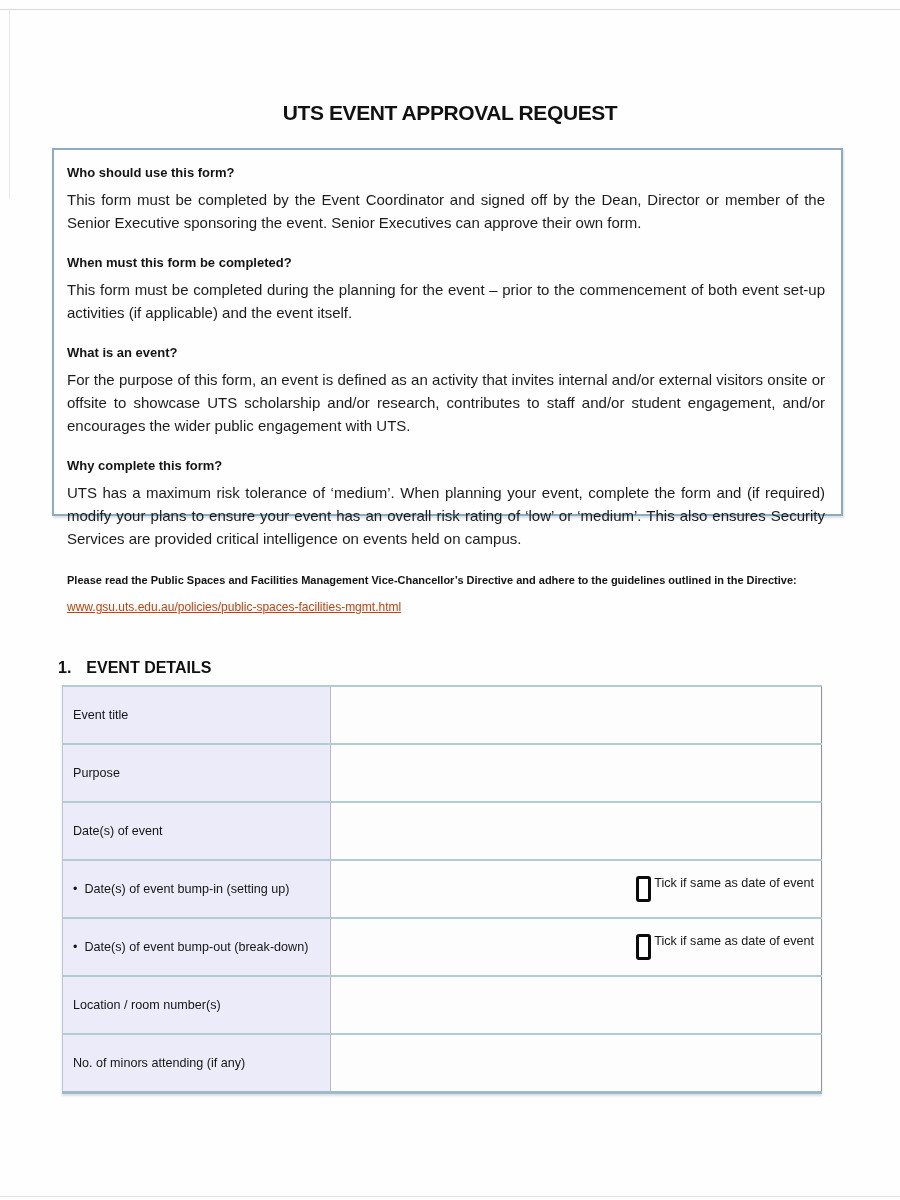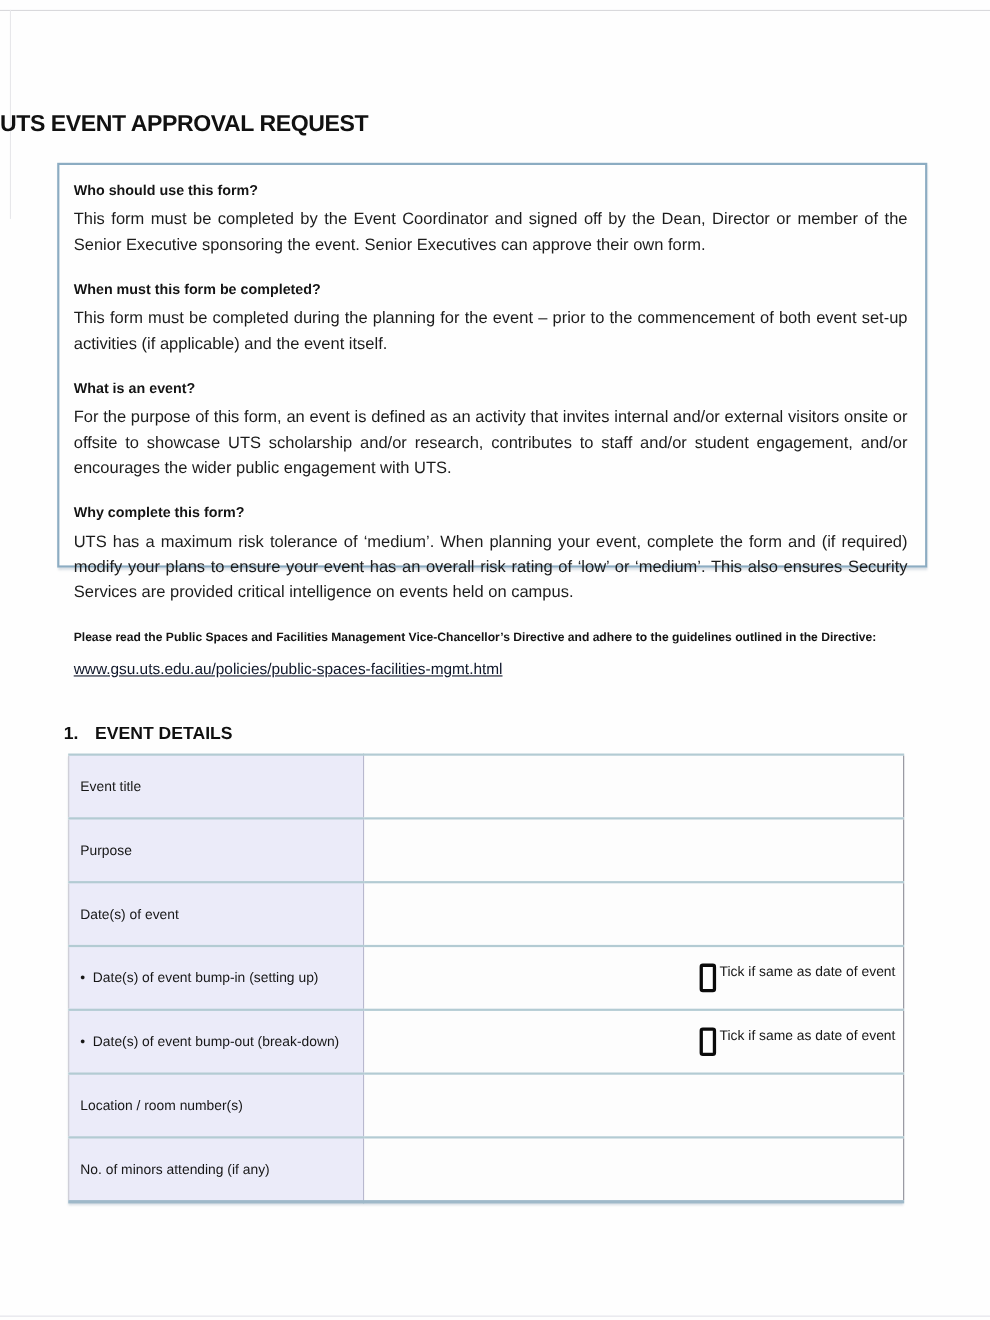--- a/index.html
+++ b/index.html
@@ -25,21 +25,21 @@
     position: absolute; top: 9px; left: 9px;
     width: 1px; height: 190px; background: #e7e7ea;
   }
   .edge-bottom {
     position: absolute; bottom: 3px; left: 0;
     width: 100%; height: 1px; background: #e2e2e8;
   }
   .doc-title {
     position: absolute; top: 101px; left: 0; right: 0;
     margin: 0;
-    text-align: left;
+    text-align: center;
     font-size: 21px; font-weight: bold;
     letter-spacing: -0.4px;
     color: #111;
   }
   .intro-box {
     position: absolute; top: 148px; left: 52px;
     width: 791px; height: 368px;
     border: 2px solid #8cacc2;
     background: #fefefe;
     box-shadow: 1px 2px 2px rgba(130,150,170,0.30);
@@ -58,22 +58,22 @@
   }
   .intro-section + .intro-section { margin-top: 21px; }
   .directive-note {
     margin: 21px 0 0 0;
     font-size: 11px; font-weight: bold;
     line-height: 18px; color: #141414;
   }
   .directive-link {
     display: inline-block;
     margin-top: 11px;
-    font-size: 14px;
-    color: #0f172a;
+    font-size: 12px;
+    color: #c2410c;
     text-decoration: underline;
     cursor: pointer;
   }
   .section-heading {
     position: absolute; top: 659px; left: 58px;
     margin: 0;
     font-size: 16px; font-weight: bold; color: #101010;
   }
   .section-heading .sec-num { margin-right: 15px; }
   .details-table {

